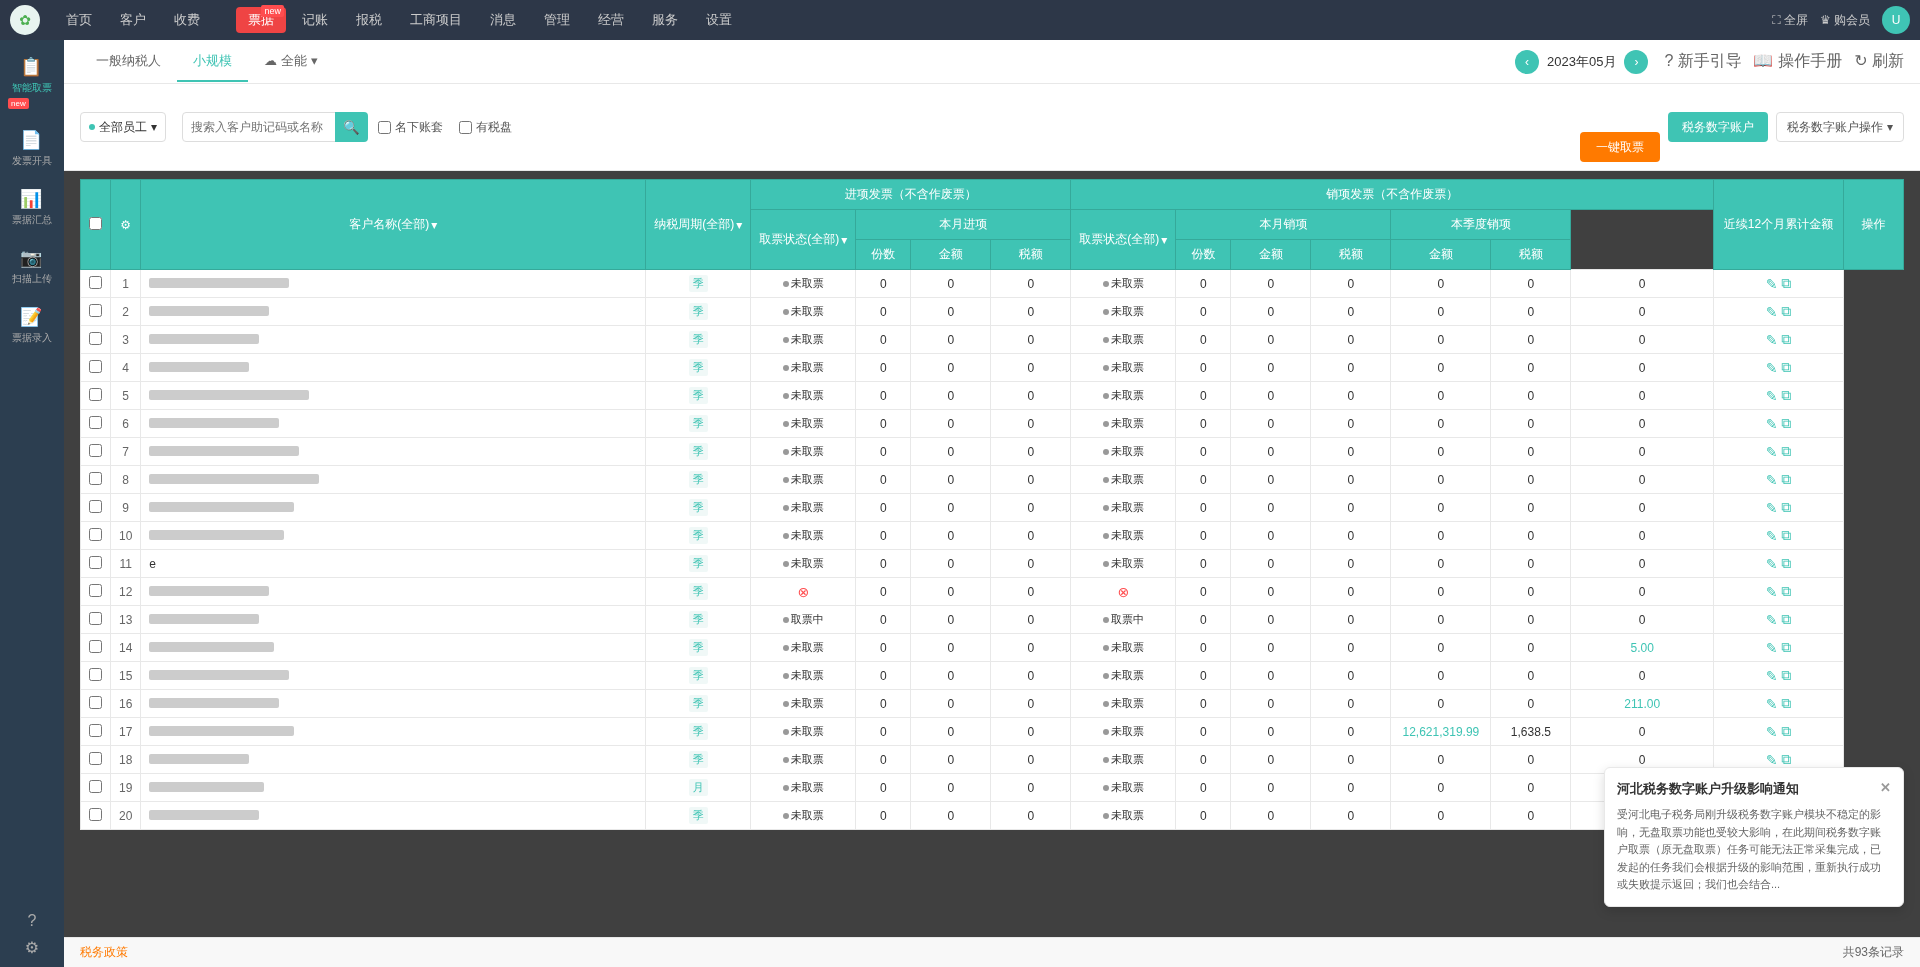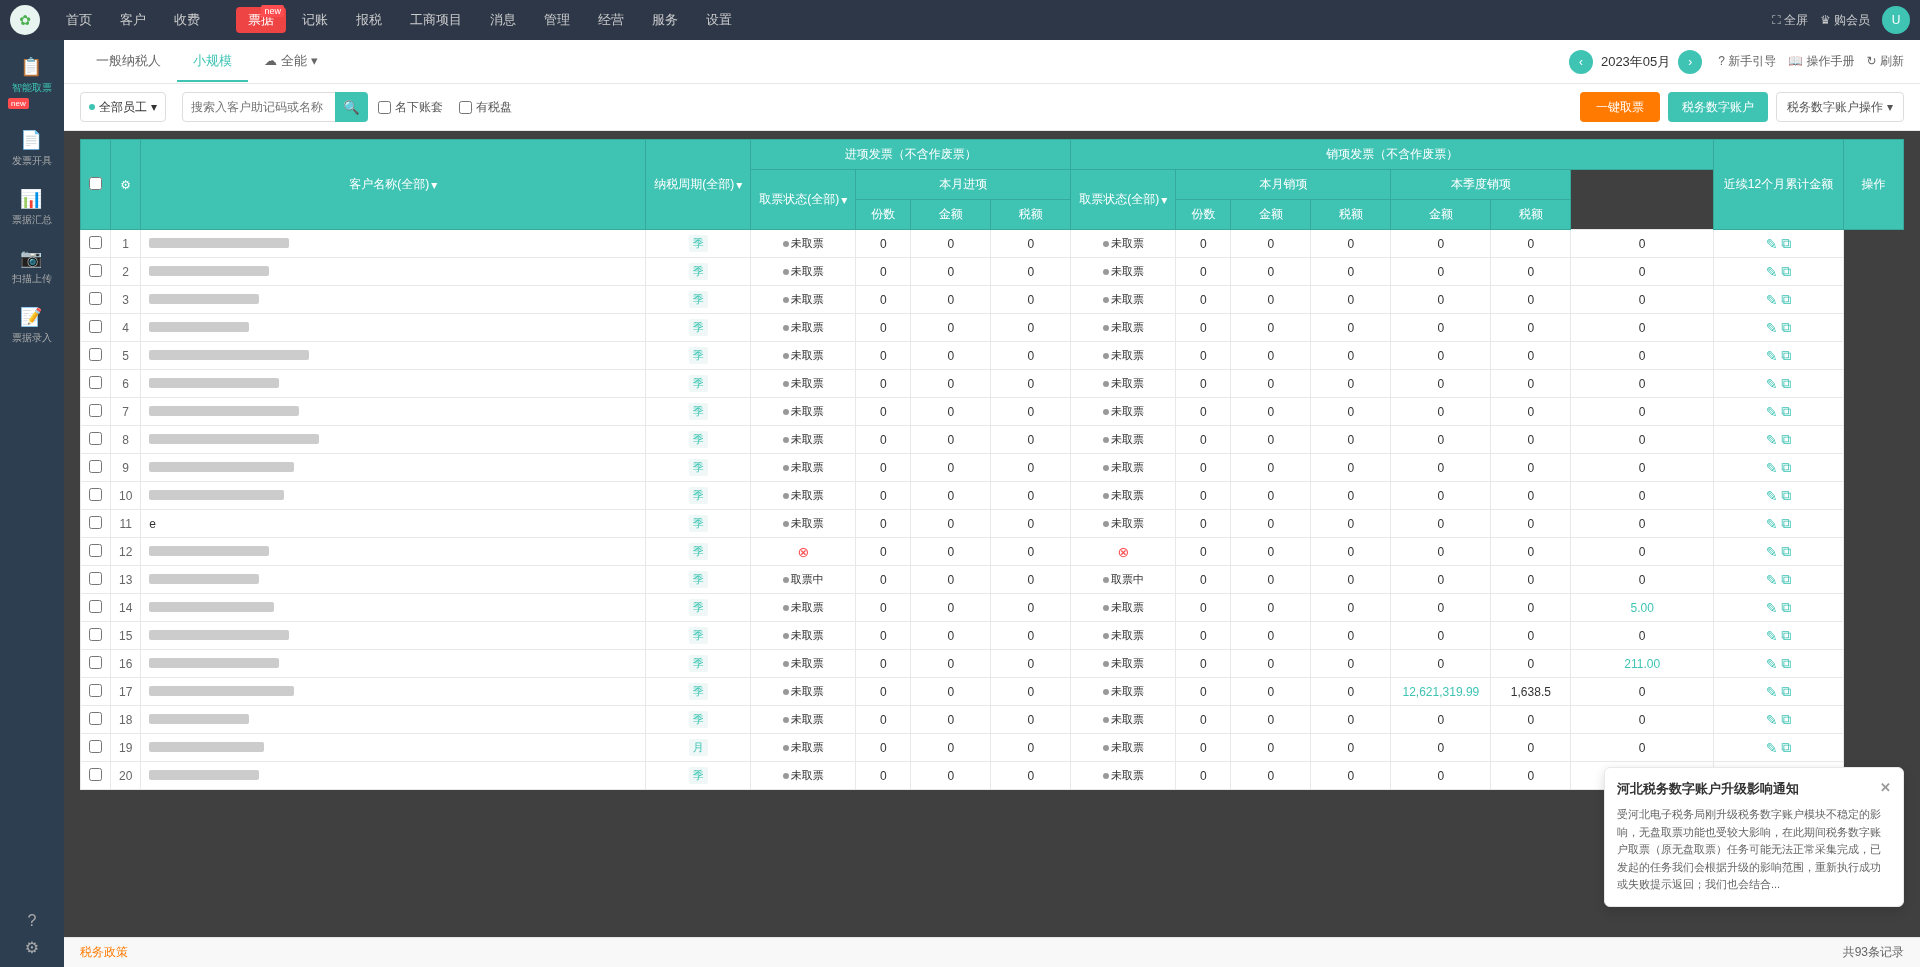--- a/index.html
+++ b/index.html
@@ -27,33 +27,33 @@
 
     
     .main-content { flex: 1; display: flex; flex-direction: column; overflow: hidden; background: #404040; }
 
     
     .sub-tabs { background: #fff; padding: 0 16px; display: flex; align-items: center; border-bottom: 1px solid #e8e8e8; height: 44px; }
     .sub-tab { padding: 10px 16px; cursor: pointer; color: #666; font-size: 13px; border-bottom: 2px solid transparent; display: flex; align-items: center; gap: 4px; }
     .sub-tab.active { color: #3fc4b4; border-bottom: 2px solid #3fc4b4; }
     .sub-tab-month { margin-left: auto; display: flex; align-items: center; gap: 8px; color: #333; font-size: 13px; }
     .sub-tab-month .arrow { cursor: pointer; color: #3fc4b4; font-size: 16px; width: 24px; height: 24px; background: #3fc4b4; border-radius: 50%; color: white; display: flex; align-items: center; justify-content: center; font-size: 12px; }
-    .sub-tab-right { margin-left: 16px; display: flex; align-items: center; gap: 12px; font-size: 12px; color: #666; }
+    .sub-tab-right { margin-left: 16px; display: flex; align-items: center; gap: 12px; font-size: 16px; color: #666; }
     .sub-tab-right span { cursor: pointer; }
 
     
     .toolbar { background: #fff; padding: 8px 16px; display: flex; align-items: center; gap: 16px; border-bottom: 1px solid #e8e8e8; }
     .toolbar-select { border: 1px solid #ddd; border-radius: 4px; padding: 4px 8px; font-size: 12px; display: flex; align-items: center; gap: 4px; cursor: pointer; background: white; height: 30px; }
     .toolbar-select .dot { width: 6px; height: 6px; background: #3fc4b4; border-radius: 50%; }
     .search-input { border: 1px solid #ddd; border-radius: 4px; padding: 4px 8px; font-size: 12px; width: 180px; height: 30px; display: flex; align-items: center; gap: 4px; background: white; }
     .search-input input { border: none; outline: none; font-size: 12px; width: 140px; color: #999; }
     .search-btn { background: #3fc4b4; border: none; color: white; padding: 4px 8px; border-radius: 0 4px 4px 0; cursor: pointer; height: 30px; }
     .checkbox-label { display: flex; align-items: center; gap: 4px; cursor: pointer; font-size: 12px; color: #555; }
     .toolbar-right { margin-left: auto; display: flex; align-items: center; gap: 8px; }
-    .btn-orange { background: #ff7a00; color: white; border: none; padding: 6px 16px; border-radius: 4px; cursor: pointer; font-size: 12px; height: 30px; }
+    .btn-orange { background: #ff7a00; color: white; border: none; padding: 6px 16px; border-radius: 4px; cursor: pointer; font-size: 12px; height: 30px; margin-top: 40px; }
     .btn-teal { background: #3fc4b4; color: white; border: none; padding: 6px 14px; border-radius: 4px; cursor: pointer; font-size: 12px; height: 30px; }
     .btn-outline { background: white; color: #555; border: 1px solid #ddd; padding: 6px 10px; border-radius: 4px; cursor: pointer; font-size: 12px; height: 30px; display: flex; align-items: center; gap: 4px; }
 
     
     .table-container { flex: 1; overflow: auto; padding: 0 16px 16px; }
     table { width: 100%; border-collapse: collapse; margin-top: 8px; }
     table th { background: #3fc4b4; color: white; padding: 6px 8px; text-align: center; font-size: 12px; font-weight: normal; border: 1px solid #35a99a; white-space: nowrap; }
     table td { background: white; padding: 5px 8px; text-align: center; font-size: 12px; border: 1px solid #e8e8e8; white-space: nowrap; color: #333; }
     .status-badge { display: inline-flex; align-items: center; gap: 2px; font-size: 11px; }
     .status-circle { width: 6px; height: 6px; border-radius: 50%; background: #999; }

